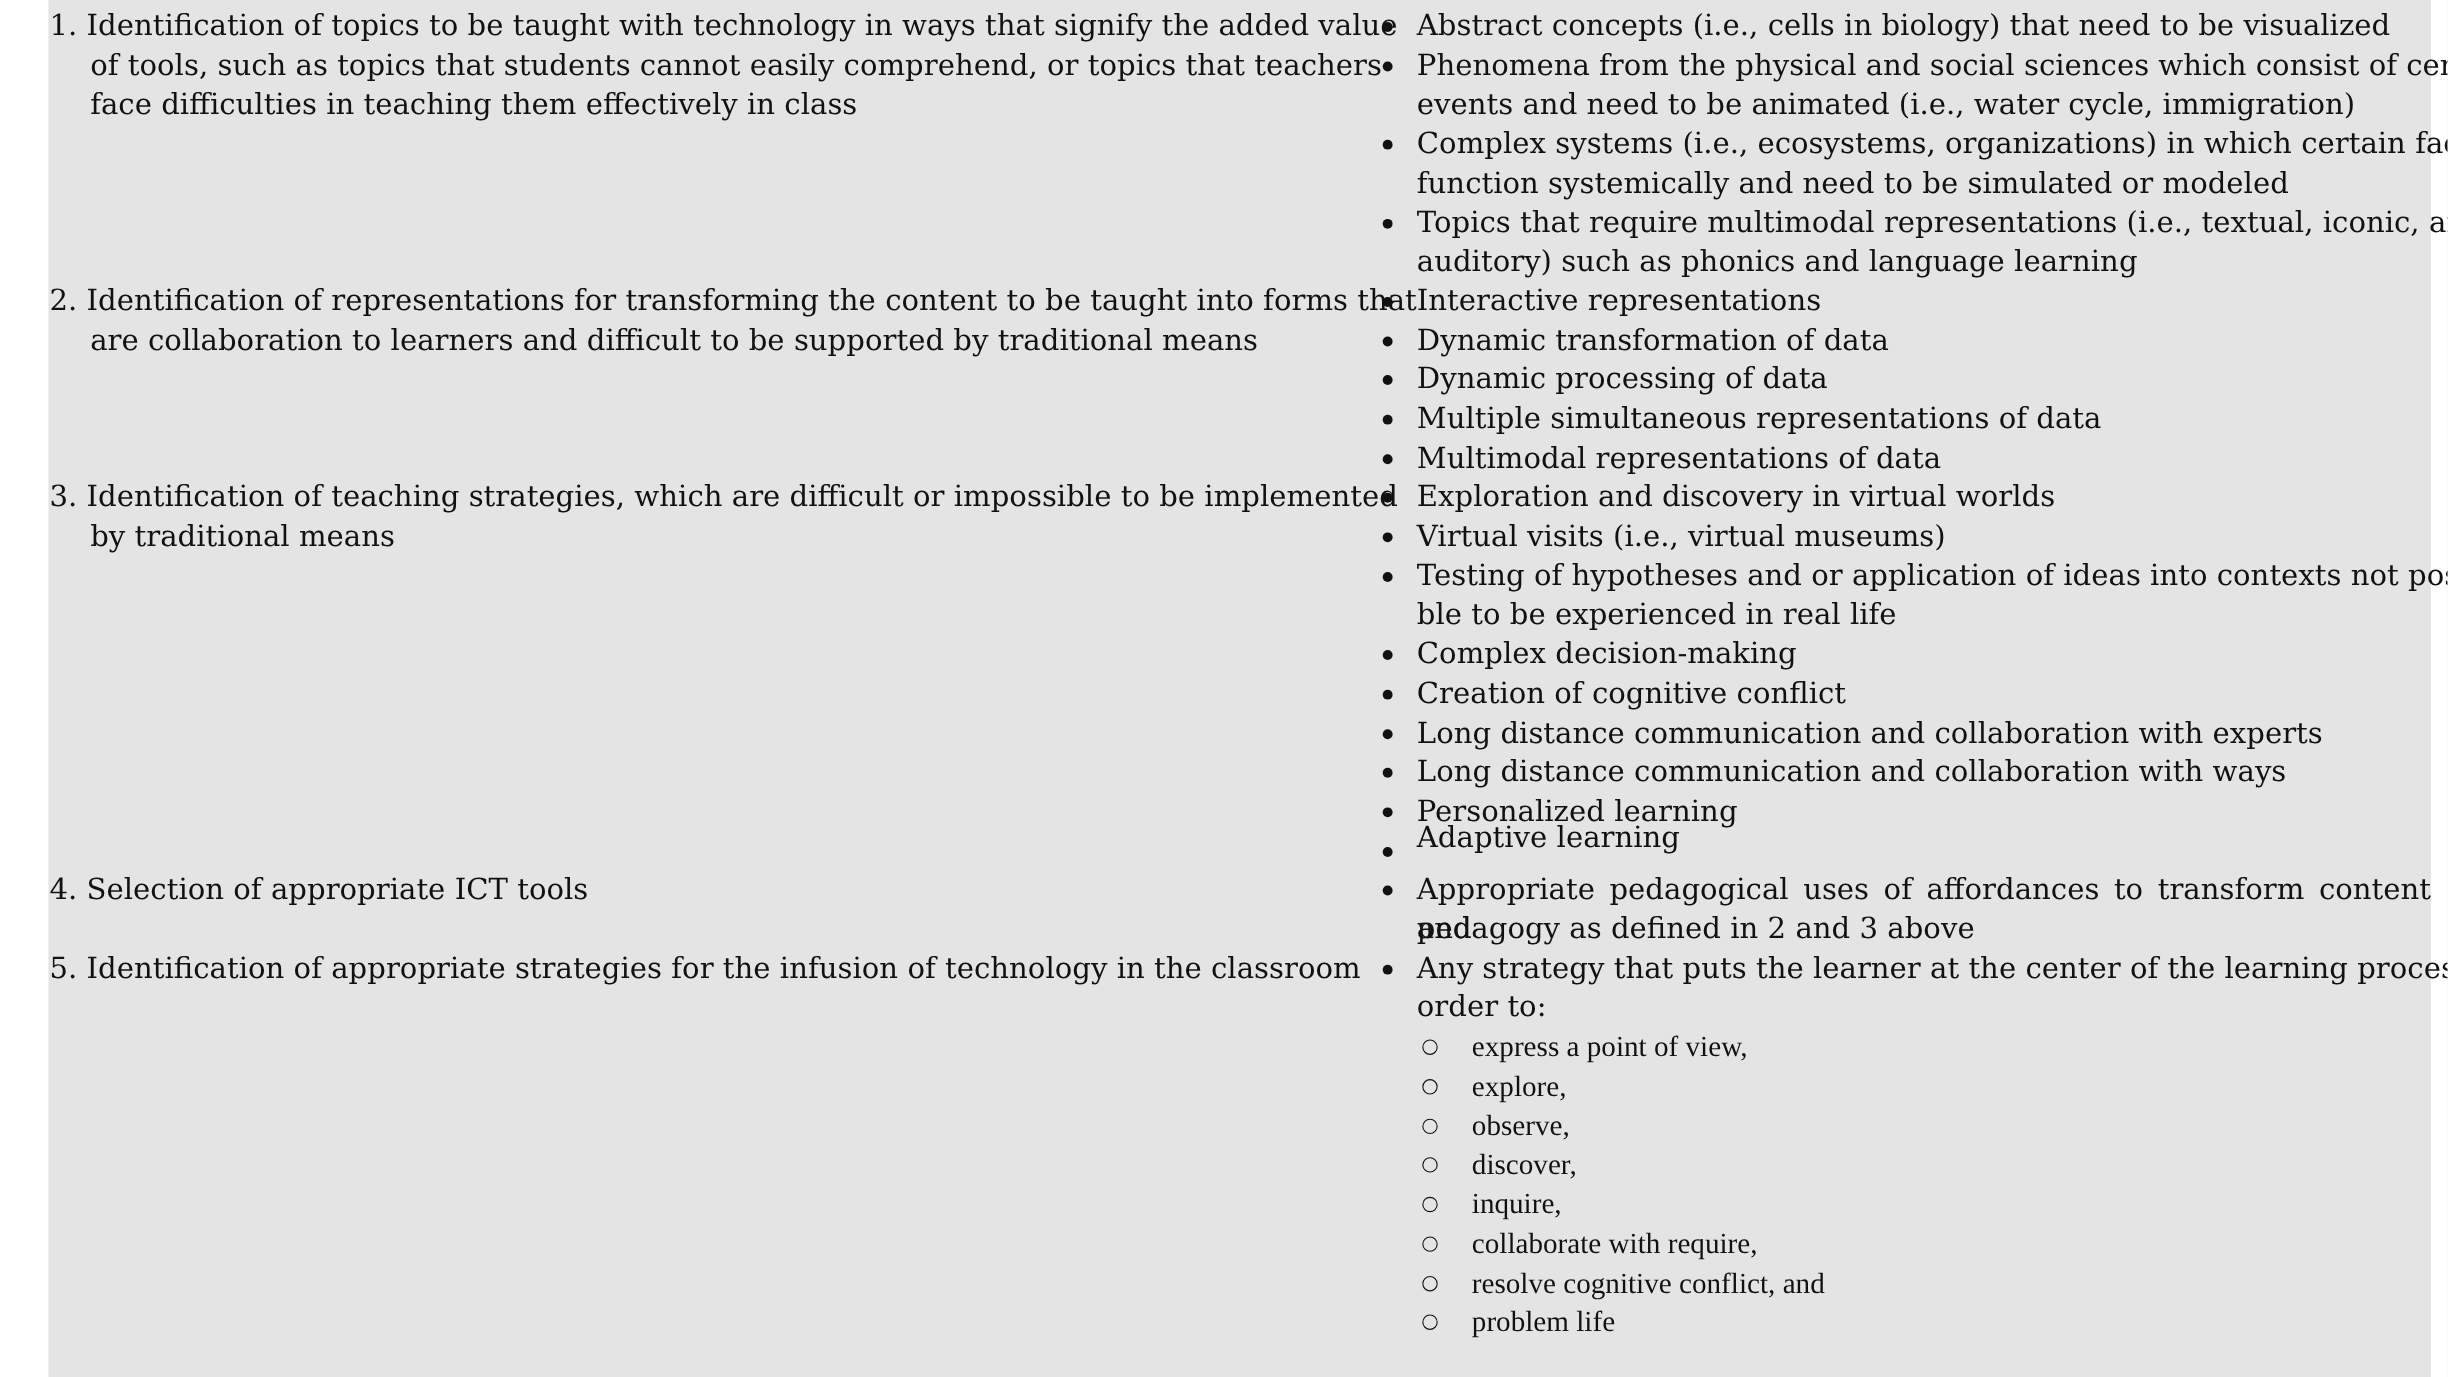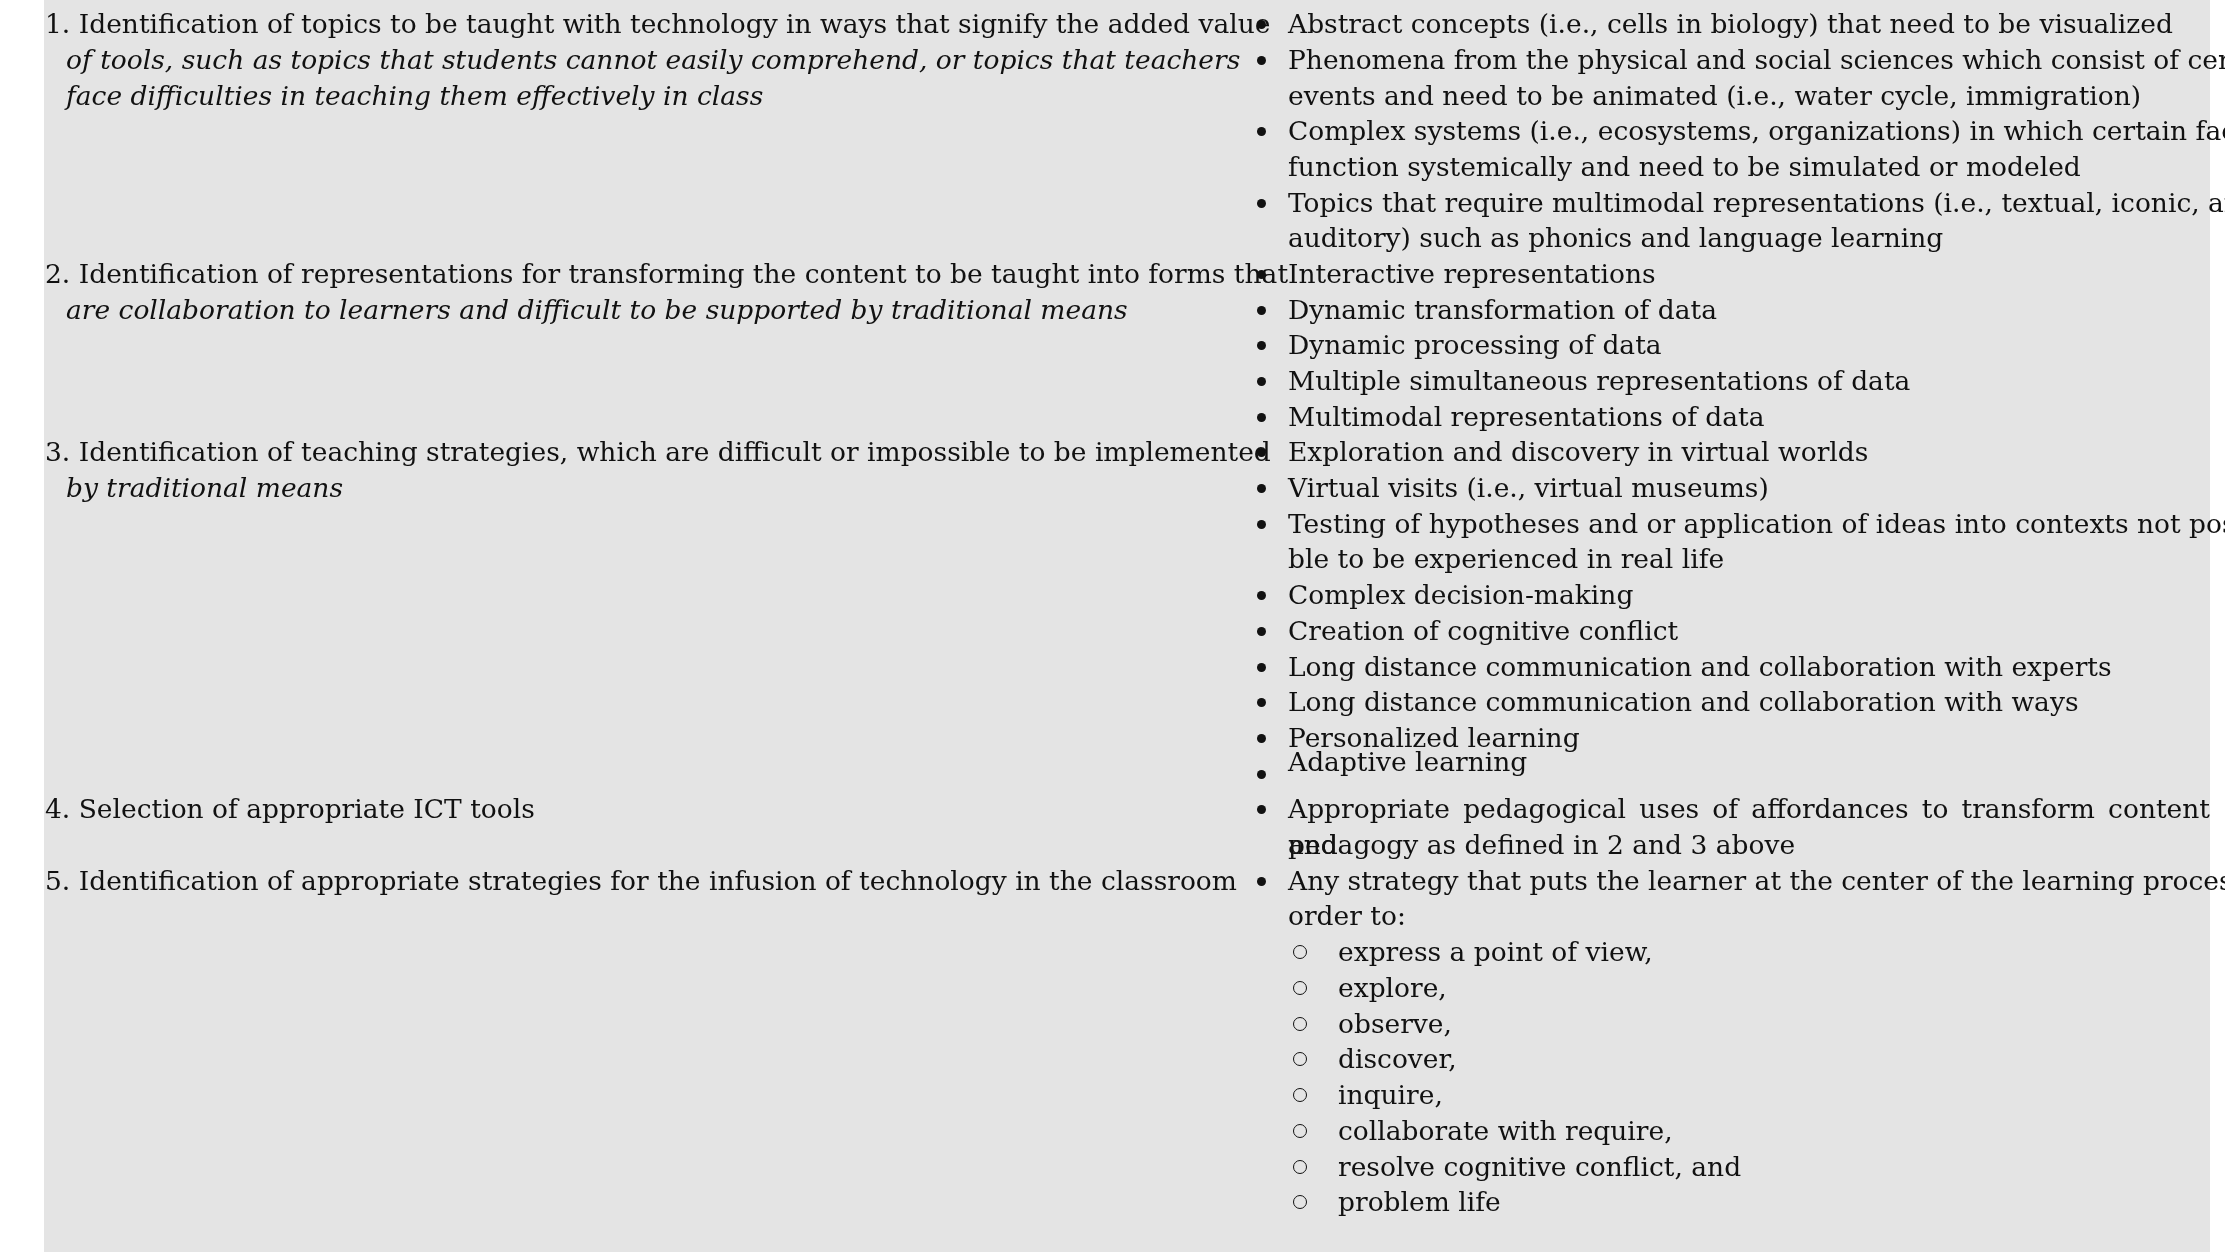--- a/index.html
+++ b/index.html
@@ -1,27 +1,27 @@
 <!DOCTYPE html>
 <html><head>
 <meta charset="utf-8">
 <style>
   html, body { margin: 0; padding: 0; background: #ffffff; }
   body { width: 2225px; height: 1252px; position: relative; overflow: hidden;
          font-family: "DejaVu Serif", "Liberation Serif", serif; color: #111; }
   .panel { position: absolute; left: 44px; top: 0; width: 2166px; height: 1252px; background: #e4e4e4; }
   .line { position: absolute; white-space: nowrap; font-size: 26.5px; line-height: 35.7px; }
   .left { left: 45px; }
-  .left.cont { left: 66px; font-style: italic; }
+  .left.cont { left: 82px; }
   .bullet { position: absolute; left: 1257px; width: 12px; height: 12px; }
   .bullet::before { content: ""; position: absolute; left: 0; top: 0; width: 9px; height: 9px; border-radius: 50%; background: #111; }
   .rtext { left: 1288px; }
   .just { width: 922px; text-align: justify; text-align-last: justify; white-space: normal; }
   .circle { position: absolute; left: 1293px; width: 14px; height: 14px; border: 1.5px solid #111; border-radius: 50%; box-sizing: border-box; }
-  .subtext { left: 1338px; }
+  .subtext { left: 1338px; font-family: Liberation Serif, serif; }
 </style>
 </head>
 <body>
 
 <div class="panel"></div>
 
 <div class="line left" style="top:6px">1. Identification of topics to be taught with technology in ways that signify the added value</div>
 <div class="line left cont" style="top:42px">of tools, such as topics that students cannot easily comprehend, or topics that teachers</div>
 <div class="line left cont" style="top:78px">face difficulties in teaching them effectively in class</div>
 

